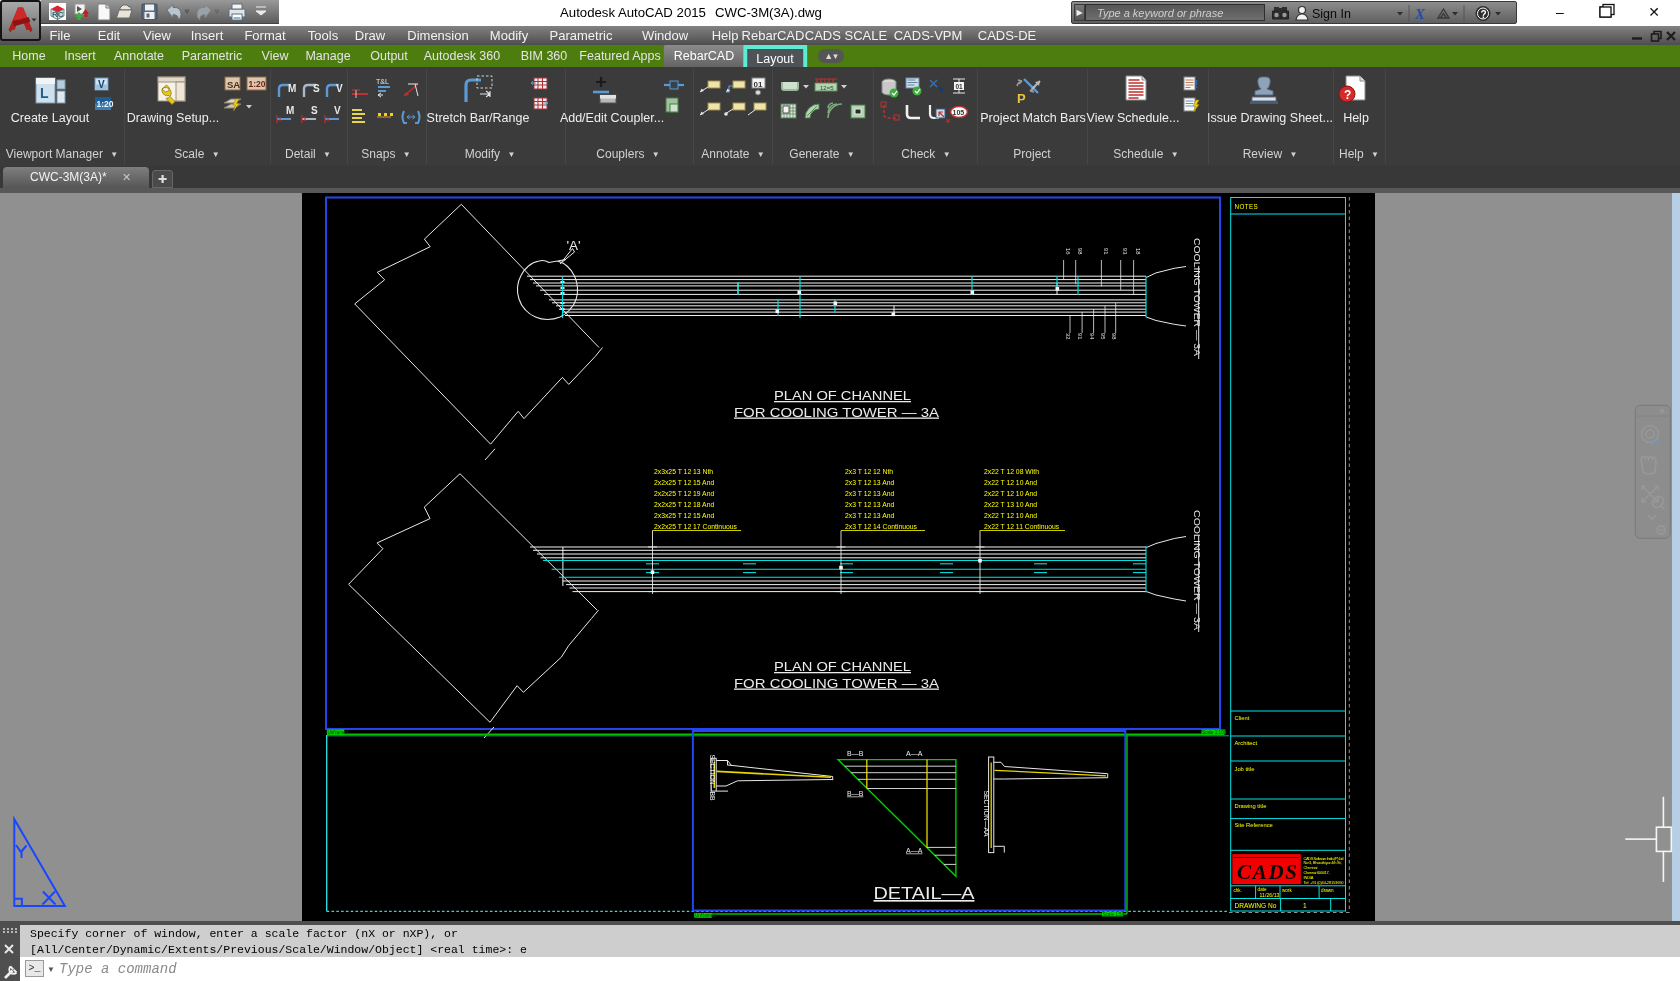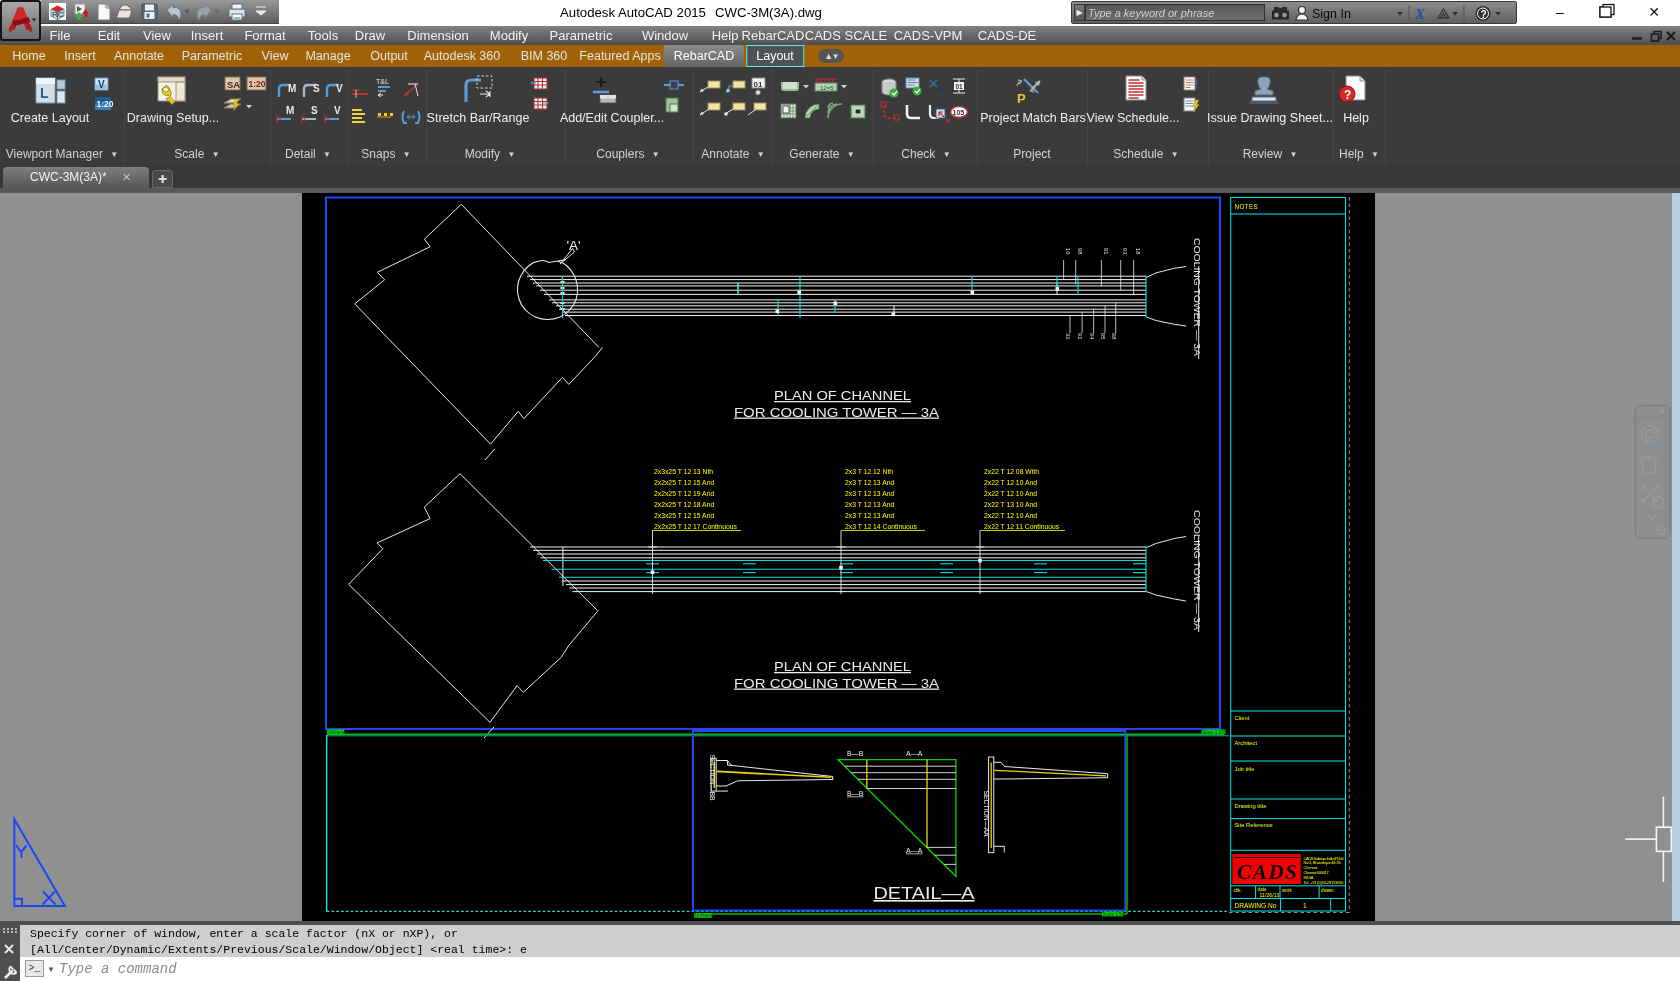--- a/index.html
+++ b/index.html
@@ -7,31 +7,31 @@
 #root { position:relative; width:1680px; height:981px; }
 
 
 #titlebar { position:absolute; left:0; top:0; width:1680px; height:26px; background:#ffffff; }
 #appbtn { position:absolute; left:0; top:0; width:41px; height:41px; background:linear-gradient(#a8a8a8,#6f6f6f); border:2px solid #141414; border-radius:3px; z-index:30; }
 #qat { position:absolute; left:41px; top:0; width:238px; height:24px; background:linear-gradient(#999,#5c5c5c); border-bottom:1px solid #444; }
 #title-text { position:absolute; left:560px; top:0; font-size:13.2px; color:#000; line-height:25px; white-space:nowrap; }
 .wbtn { position:absolute; top:0; height:25px; width:30px; color:#111; text-align:center; font-size:14px; line-height:24px; }
 
 #infocenter { position:absolute; left:1071px; top:1px; width:446px; height:23px; background:linear-gradient(#8c8c8c,#606060); border:1px solid #3a3a3a; border-radius:2px; }
-#icsearch { position:absolute; left:13px; top:2px; width:180px; height:17px; background:linear-gradient(#565656,#6e6e6e); border:1px solid #2e2e2e; color:#cfcfcf; font-style:italic; font-size:11px; line-height:16px; padding-left:2px; }
+#icsearch { position:absolute; left:13px; top:2px; width:180px; height:17px; background:linear-gradient(#565656,#6e6e6e); border:1px solid #2e2e2e; color:#cfcfcf; font-style:italic; font-size:11px; line-height:16px; padding-left:11px; }
 
 
 #menubar { position:absolute; left:0; top:26px; width:1680px; height:19px; background:linear-gradient(#828282,#4d4d4d); }
 .menuitem { position:absolute; top:0; transform:translateX(-50%); color:#f2f2f2; font-size:13px; line-height:19px; white-space:nowrap; }
 
 
-#tabrow { position:absolute; left:0; top:45px; width:1680px; height:22px; background:#a16207; }
+#tabrow { position:absolute; left:0; top:45px; width:1680px; height:22px; background:#4d7c0f; }
 .rtab { position:absolute; top:0; transform:translateX(-50%); color:#e4e4e4; font-size:12.5px; line-height:22px; white-space:nowrap; }
 #tab-rebarcad { background:linear-gradient(#8b8b8b,#646464); color:#fff; padding:0 10px; border-radius:2px 2px 0 0; }
-#tab-layout { border:1px solid #5eead4; background:#4e5358; color:#fff; padding:0 9px; line-height:20px; }
+#tab-layout { border:4px solid #5eead4; background:#4e5358; color:#fff; padding:0 9px; line-height:20px; }
 
 
 #ribbon { position:absolute; left:0; top:67px; width:1680px; height:99px; background:#3b3b3b; }
 .rsep { position:absolute; top:2px; width:1px; height:95px; background:#2c2c2c; border-right:1px solid #474747; }
 .plabel { position:absolute; top:80px; transform:translateX(-50%); color:#d2d2d2; font-size:12px; white-space:nowrap; }
 .plabel .arr { font-size:8px; vertical-align:1px; margin-left:4px; }
 .btext { position:absolute; transform:translateX(-50%); top:44px; color:#eee; font-size:12.5px; white-space:nowrap; }
 
 
 #filetabs { position:absolute; left:0; top:166px; width:1680px; height:22px; background:#383838; }

